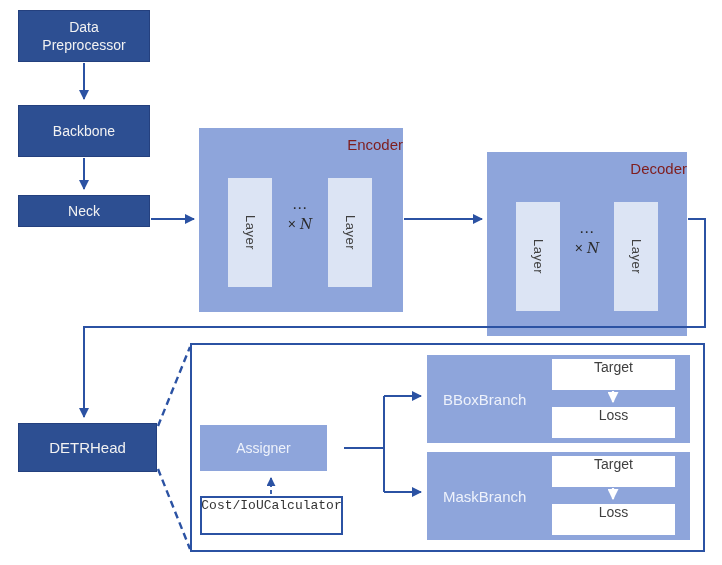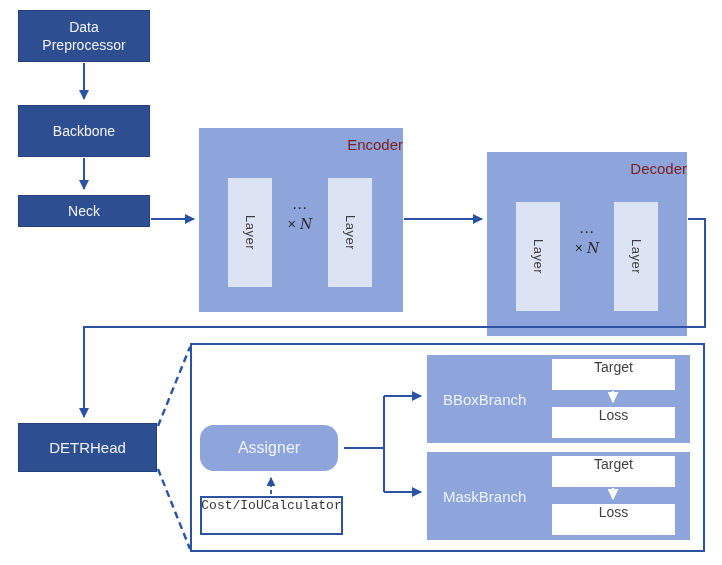--- a/index.html
+++ b/index.html
@@ -80,21 +80,21 @@
       <span class="xn"><span>×</span> <span class="nvar">N</span></span>
     </div>
   </div>
 
   <div class="box dark" style="left:18px;top:423px;width:139px;height:49px;font-size:15px;">
     <span>DETRHead</span>
   </div>
 
   <div class="detail-frame" style="left:190px;top:343px;width:515px;height:209px;"></div>
 
-  <div class="box panel" style="left:200px;top:425px;width:138px;height:46px;font-size:16px;border-radius:14px;">
+  <div class="box panel" style="left:200px;top:425px;width:127px;height:46px;font-size:14px;">
     <span>Assigner</span>
   </div>
 
   <div class="whitebox bordered" style="left:200px;top:496px;width:143px;height:39px;font-family:Liberation Mono, monospace;">
     <span>Cost/IoUCalculator</span>
   </div>
 
   <div class="branch" style="left:427px;top:355px;width:263px;height:88px;">
     <span>BBoxBranch</span>
     <div class="whitebox" style="left:125px;top:4px;width:123px;height:31px;">

